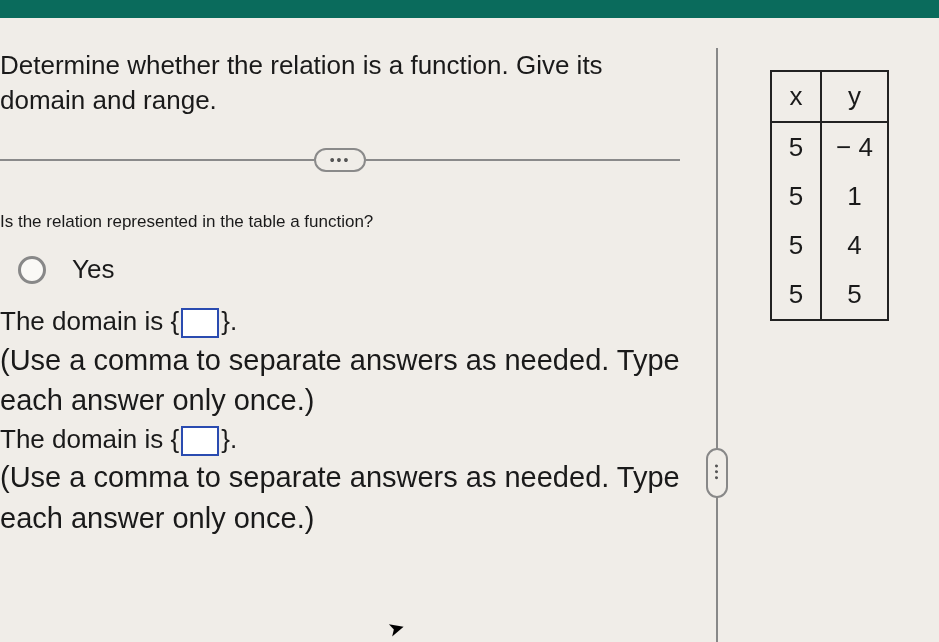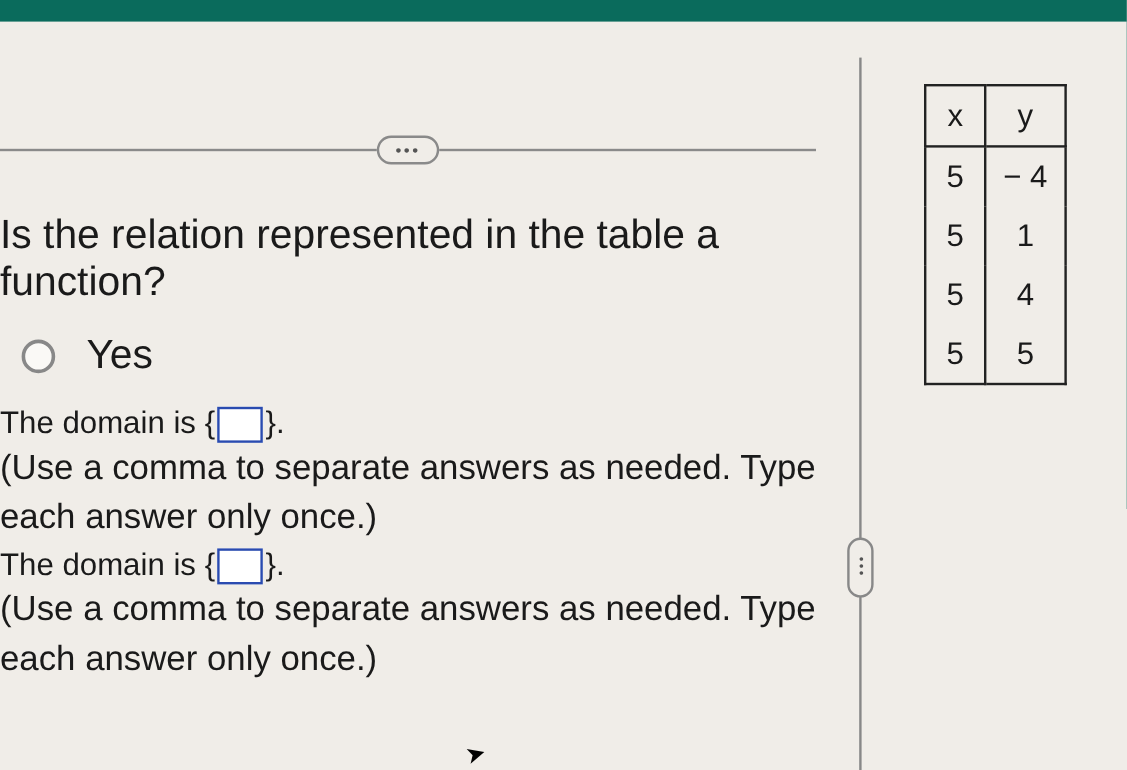--- a/index.html
+++ b/index.html
@@ -56,40 +56,40 @@
       padding: 2px 14px;
       margin: 0 0;
       color: #555;
       font-size: 14px;
       letter-spacing: 2px;
       background: #f0ede8;
       position: relative;
       z-index: 1;
     }
     .sub-question {
-      font-size: 34px;
+      font-size: 17px;
       color: #1a1a1a;
       margin-bottom: 22px;
     }
     .radio-row {
       display: flex;
       align-items: center;
       margin: 18px 0 18px 18px;
     }
     .radio-circle {
       width: 28px;
       height: 28px;
       border: 3px solid #888;
       border-radius: 50%;
       margin-right: 26px;
       background: #faf9f6;
       flex-shrink: 0;
     }
     .radio-label {
-      font-size: 34px;
+      font-size: 26px;
       color: #1a1a1a;
     }
     .answer-block {
       font-size: 26px;
       color: #1a1a1a;
       line-height: 1.4;
     }
     .answer-block .hint {
       font-size: 29px;
     }
@@ -160,21 +160,22 @@
       transform: rotate(-15deg);
     }
   </style>
 </head>
 <body>
 
 <div class="page">
   <div class="content-area">
     <div class="main-col">
       <div class="question-text">
-        <br>
+        <span>Determine whether the relation is a function. Give its</span><br>
+        <span>domain and range.</span>
       </div>
 
       <div class="divider-row">
         <div class="divider-line"></div>
         <div class="divider-pill">
           <span>•••</span>
         </div>
         <div class="divider-line"></div>
       </div>
 

